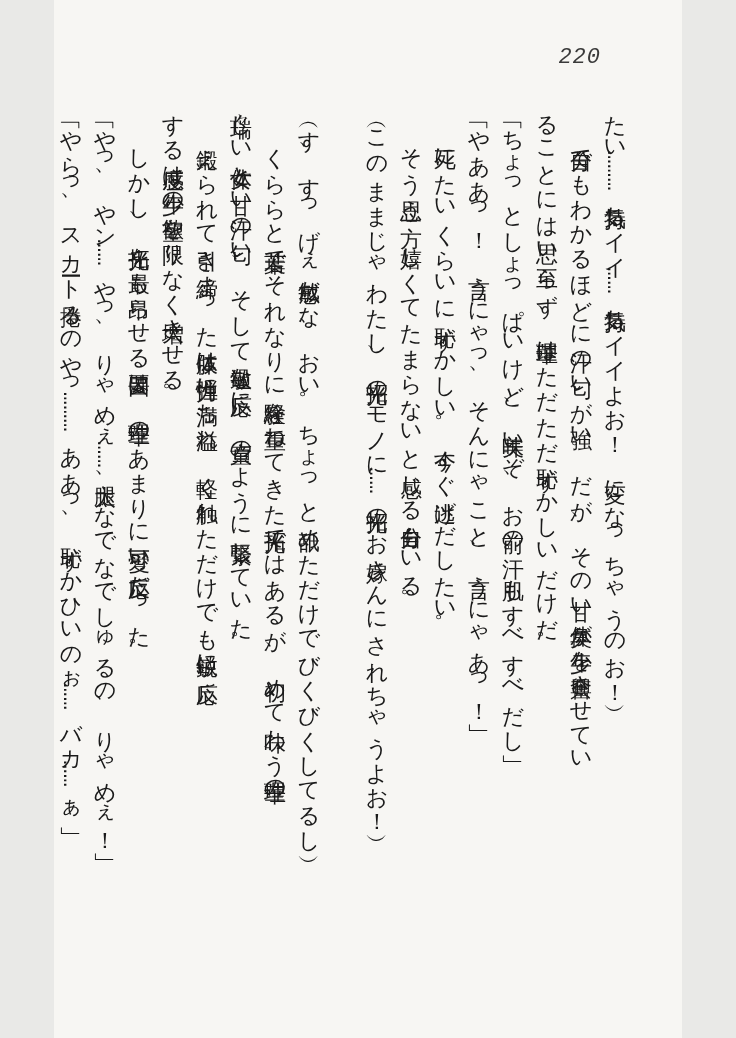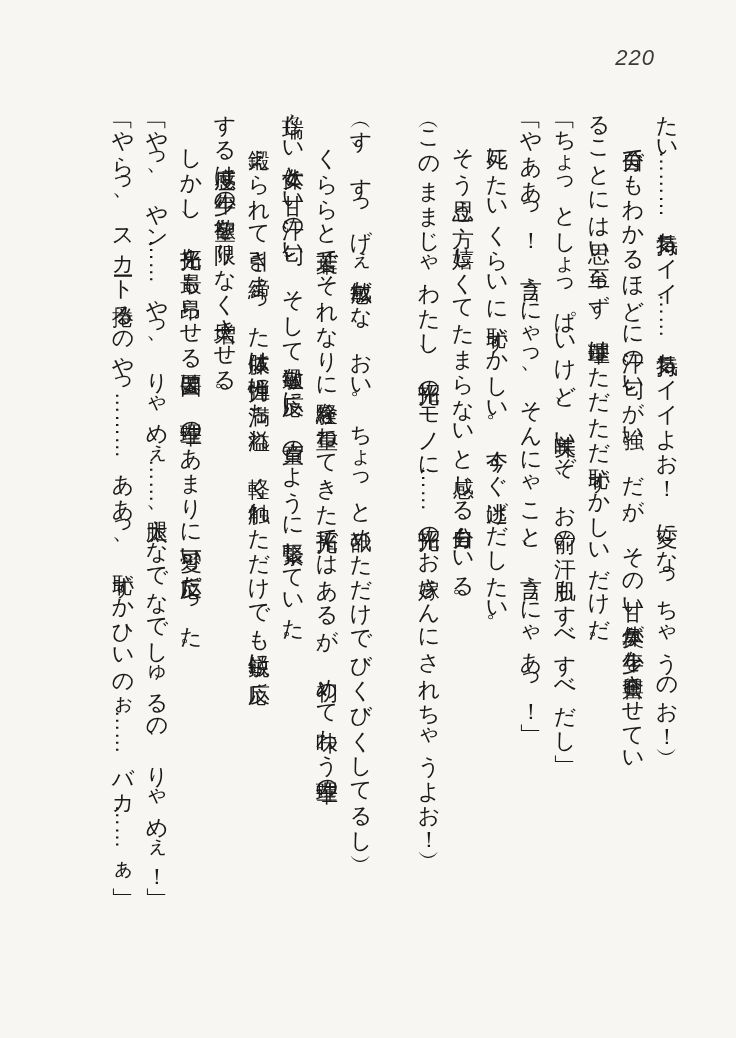--- a/index.html
+++ b/index.html
@@ -2,26 +2,26 @@
 <html lang="ja"><head>
 <meta charset="utf-8">
 <style>
   html, body {
     margin: 0;
     padding: 0;
     background: #e9e9e7;
   }
   .page {
     position: relative;
-    width: 736px;
+    width: 628px;
     height: 1038px;
     margin: 0 auto;
     background: #f7f6f3;
     overflow: hidden;
-    font-family: Liberation Sans, sans-serif;
+    font-family: Liberation Mono, monospace;
   }
   .page-number {
     position: absolute;
     top: 45px;
     right: 81px;
     font-size: 22px;
     font-style: italic;
     color: #3a3a3a;
     letter-spacing: 1px;
   }

